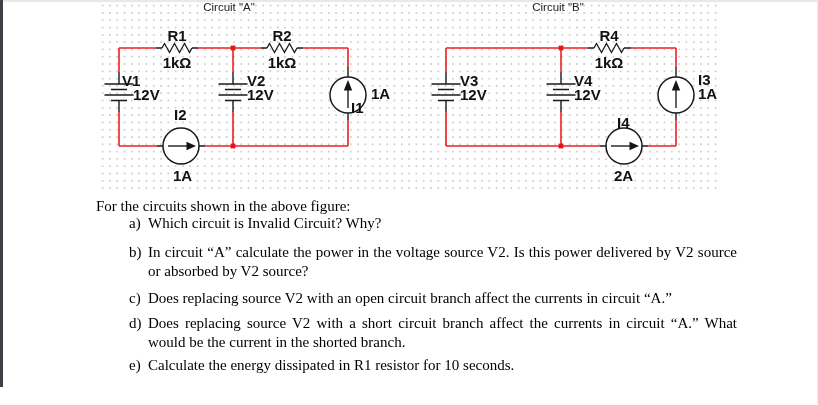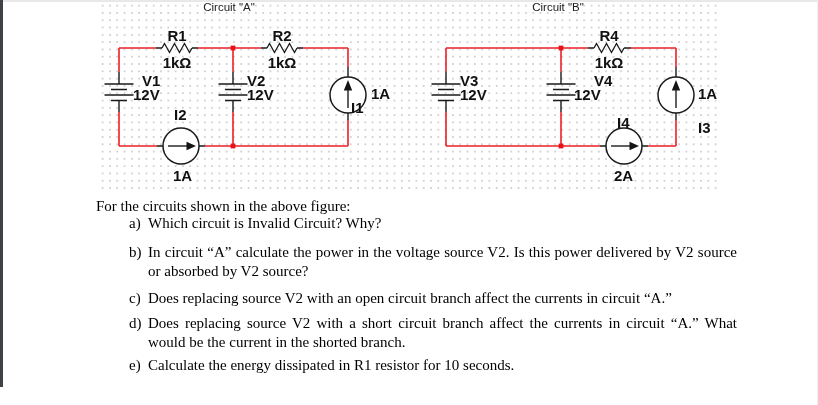--- a/index.html
+++ b/index.html
@@ -106,37 +106,37 @@
       <rect x="558.6" y="45.6" width="4.8" height="4.8"></rect>
       <rect x="558.6" y="143.6" width="4.8" height="4.8"></rect>
     </g>
   </svg>
 
   <div class="ctitle" style="left:229px;top:1px;">Circuit "A"</div>
   <div class="clabel center" style="left:177px;top:27px;">R1</div>
   <div class="clabel center" style="left:177px;top:54px;">1kΩ</div>
   <div class="clabel center" style="left:282px;top:27px;">R2</div>
   <div class="clabel center" style="left:282px;top:54px;">1kΩ</div>
-  <div class="clabel" style="left:142px;top:72px;">V1</div>
+  <div class="clabel" style="left:122px;top:72px;">V1</div>
   <div class="clabel" style="left:133px;top:86px;">12V</div>
   <div class="clabel" style="left:247px;top:72px;">V2</div>
   <div class="clabel" style="left:247px;top:86px;">12V</div>
   <div class="clabel" style="left:351px;top:71px;margin-top:28px;">I1</div>
   <div class="clabel" style="left:371px;top:85px;">1A</div>
   <div class="clabel" style="left:174px;top:106px;">I2</div>
   <div class="clabel" style="left:173px;top:167px;">1A</div>
 
   <div class="ctitle" style="left:558px;top:1px;">Circuit "B"</div>
   <div class="clabel center" style="left:609px;top:27px;">R4</div>
   <div class="clabel center" style="left:609px;top:54px;">1kΩ</div>
   <div class="clabel" style="left:460px;top:72px;">V3</div>
   <div class="clabel" style="left:460px;top:86px;">12V</div>
-  <div class="clabel" style="left:574px;top:72px;margin-left:20px;">V4</div>
+  <div class="clabel" style="left:574px;top:72px;">V4</div>
   <div class="clabel" style="left:574px;top:86px;">12V</div>
-  <div class="clabel" style="left:698px;top:71px;margin-top:48px;">I3</div>
+  <div class="clabel" style="left:698px;top:71px;">I3</div>
   <div class="clabel" style="left:698px;top:85px;">1A</div>
   <div class="clabel" style="left:617px;top:114px;text-align:right;">I4</div>
   <div class="clabel" style="left:614px;top:167px;">2A</div>
 
   <div class="questions">
     <div class="q-intro">For the circuits shown in the above figure:</div>
 
     <div class="q-item" style="top:214px;">
       <span class="q-label">a)</span>
       <span class="q-text">Which circuit is Invalid Circuit? Why?</span>

